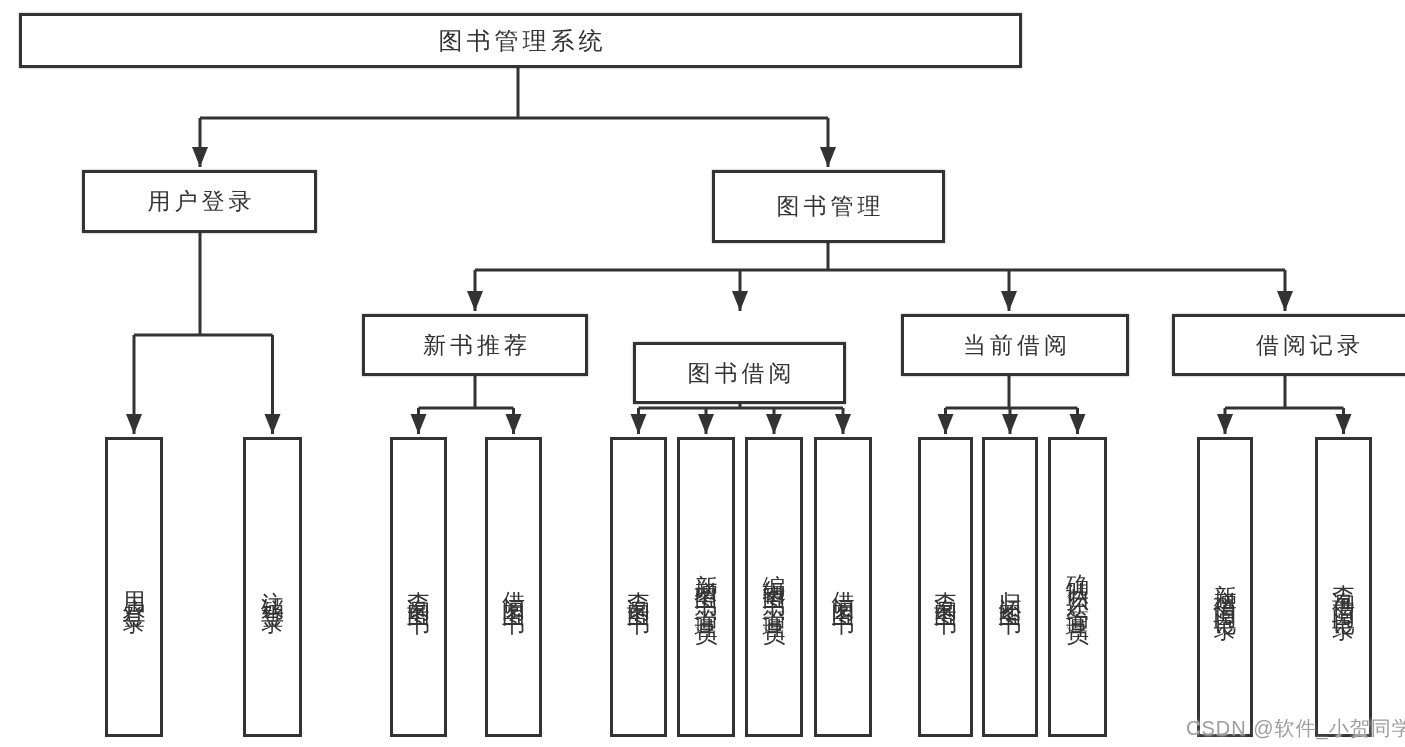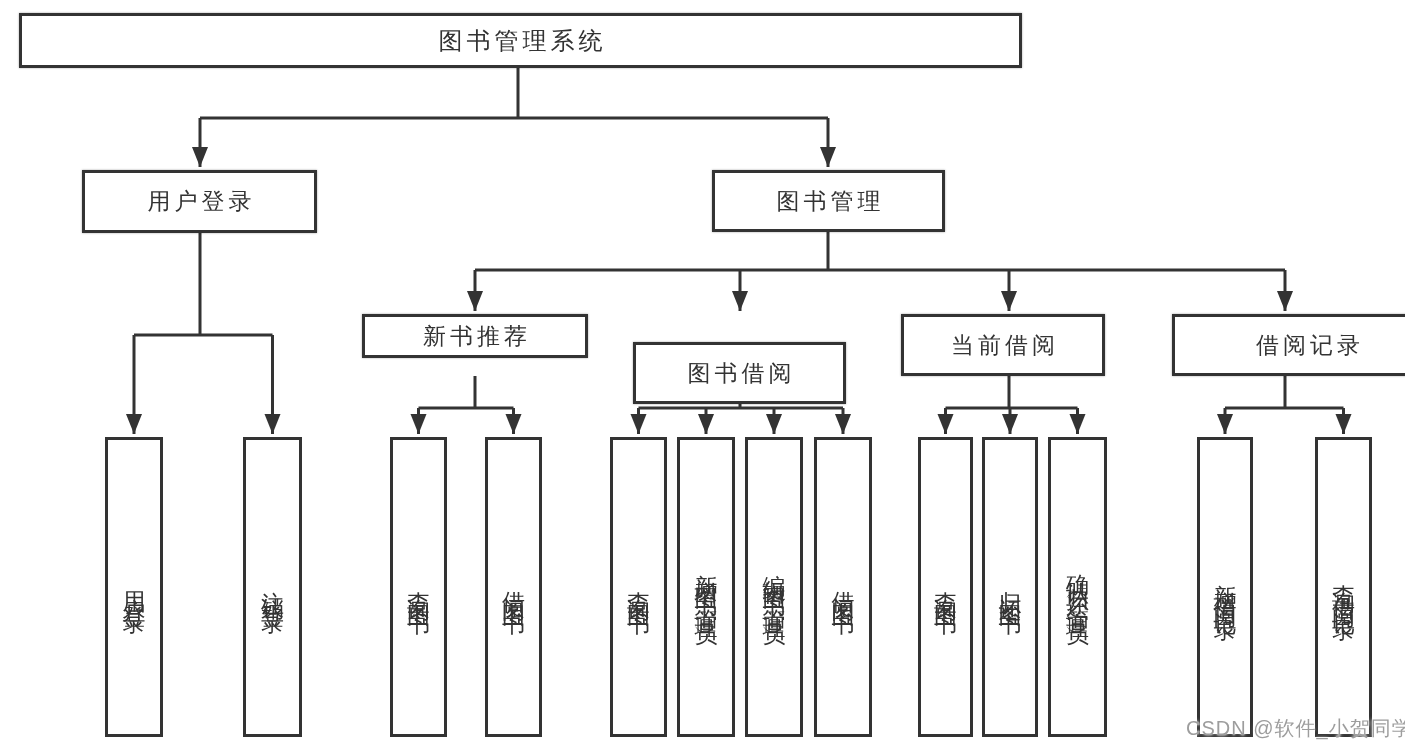--- a/index.html
+++ b/index.html
@@ -94,31 +94,31 @@
     </g>
   </svg>
 
   <div class="box root shadow" style="left:19px; top:13px; width:1003px; height:55px;">
     <span class="h-label">图书管理系统</span>
   </div>
 
   <div class="box shadow" style="left:82px; top:170px; width:235px; height:63px;">
     <span class="h-label">用户登录</span>
   </div>
-  <div class="box shadow" style="left:712px; top:170px; width:233px; height:62px;">
+  <div class="box shadow" style="left:712px; top:170px; width:233px; height:73px;">
     <span class="h-label">图书管理</span>
   </div>
 
-  <div class="box shadow" style="left:362px; top:314px; width:226px; height:44px;">
+  <div class="box shadow" style="left:362px; top:314px; width:226px; height:62px;">
     <span class="h-label">新书推荐</span>
   </div>
   <div class="box shadow" style="left:633px; top:314px; width:213px; height:62px;margin-top:28px;">
     <span class="h-label">图书借阅</span>
   </div>
-  <div class="box shadow" style="left:901px; top:314px; width:204px; height:62px;">
+  <div class="box shadow" style="left:901px; top:314px; width:228px; height:62px;">
     <span class="h-label">当前借阅</span>
   </div>
   <div class="box shadow" style="left:1172px; top:314px; width:272px; height:62px;">
     <span class="h-label">借阅记录</span>
   </div>
 
   <div class="box leaf" style="left:105px; top:437px; width:58px; height:300px;">
     <span class="v-label">用户登录</span>
   </div>
   <div class="box leaf" style="left:243px; top:437px; width:59px; height:300px;">

